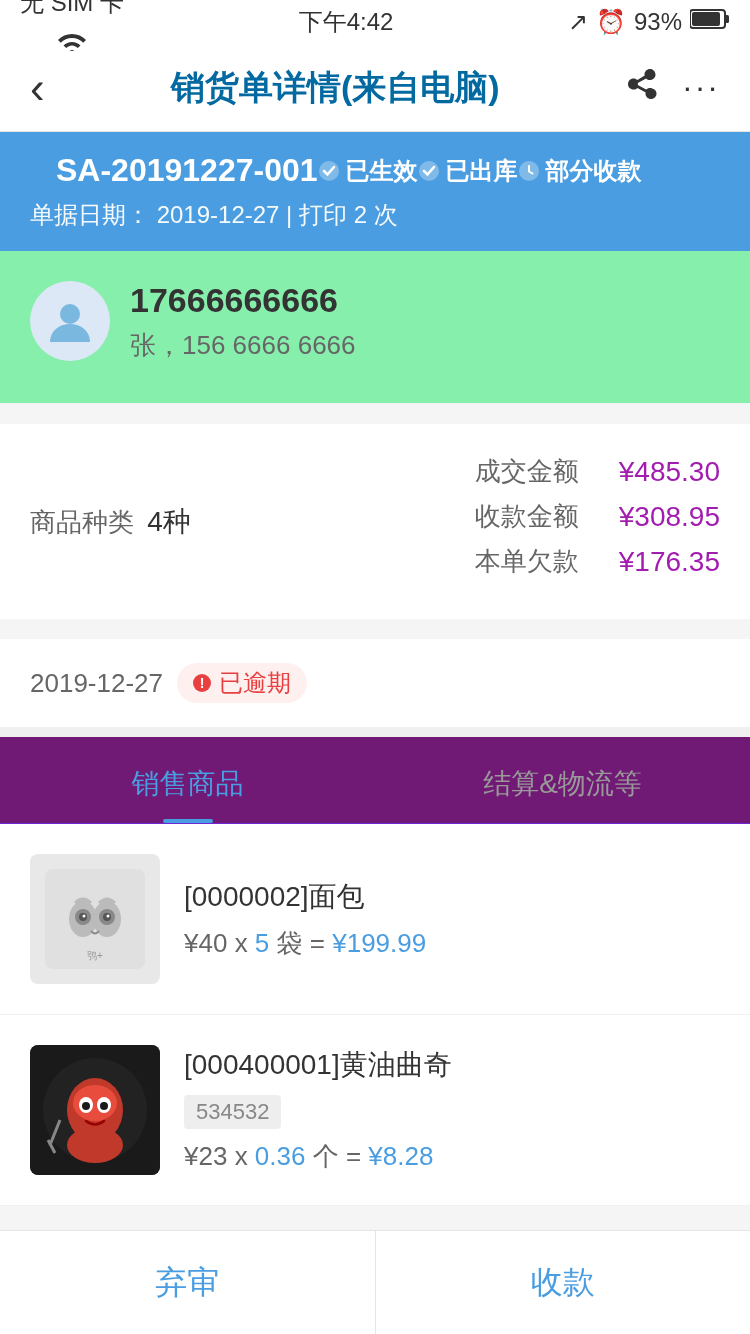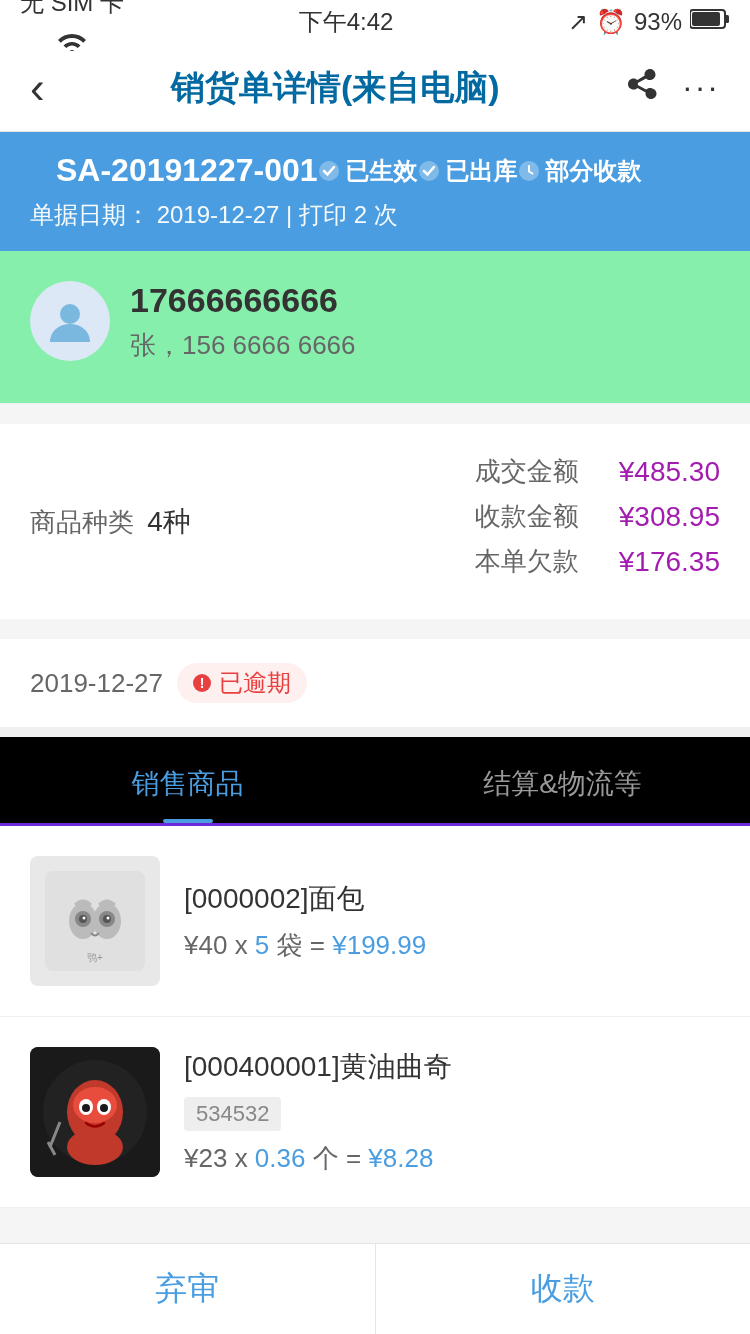--- a/index.html
+++ b/index.html
@@ -160,23 +160,23 @@
       display: flex;
       align-items: center;
       justify-content: center;
       color: #fff;
       font-size: 14px;
       font-weight: bold;
     }
 
     
     .tabs {
-      background: #000000;
-      display: flex;
-      border-bottom: 3px solid #6d28d9;
+      background: #701a75;
+      display: flex;
+      border-bottom: 1px solid #6d28d9;
     }
     .tab {
       flex: 1;
       text-align: center;
       padding: 28px 0 20px;
       font-size: 28px;
       color: #999;
       cursor: pointer;
       position: relative;
     }
@@ -235,21 +235,21 @@
     .product-price { font-size: 26px; color: #666; }
     .product-price .qty { color: #4a9de0; }
     .product-price .total { color: #4a9de0; font-weight: 400; }
 
     
     .bottom-bar {
       position: fixed;
       bottom: 0;
       left: 0;
       width: 750px;
-      height: 91px;
+      height: 104px;
       background: #fff;
       border-top: 1px solid #e5e5e5;
       display: flex;
     }
     .bottom-btn {
       flex: 1;
       display: flex;
       align-items: center;
       justify-content: center;
       font-size: 32px;

